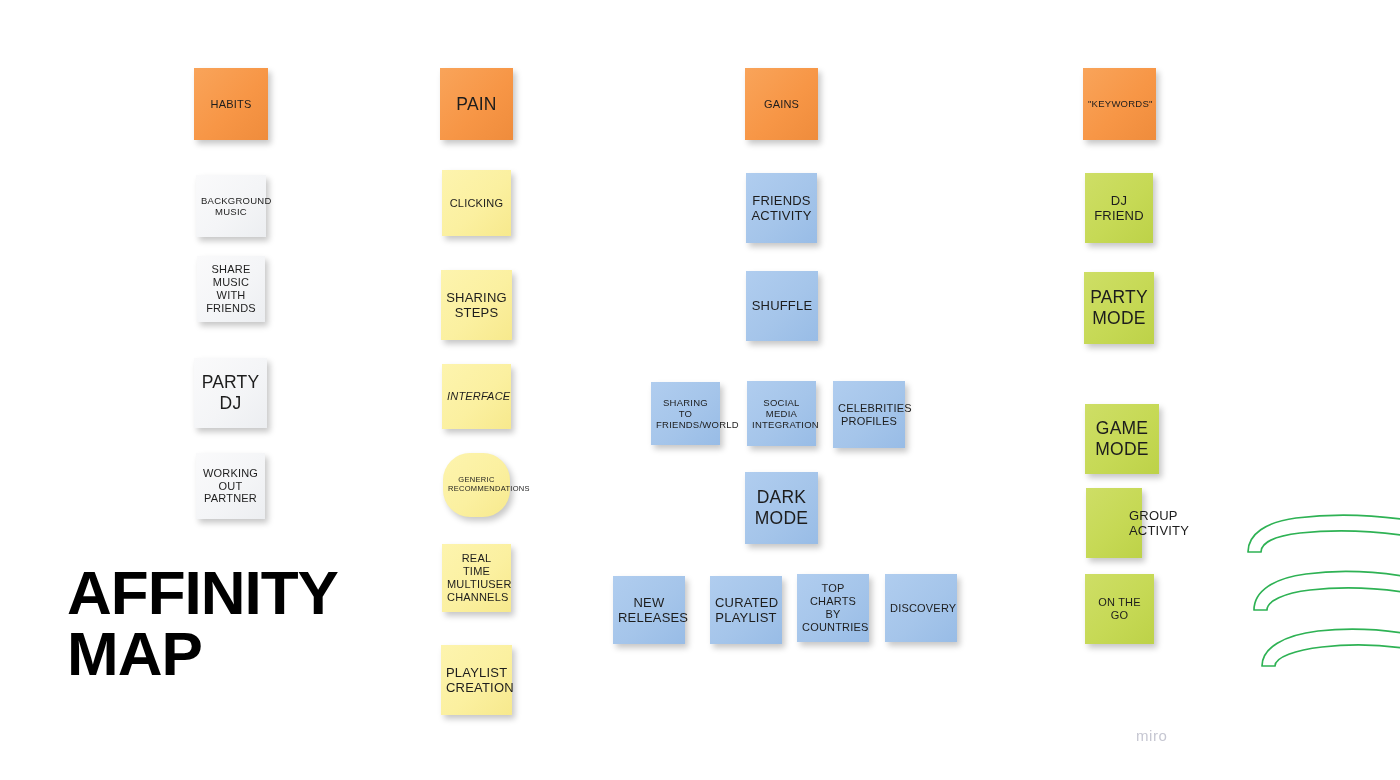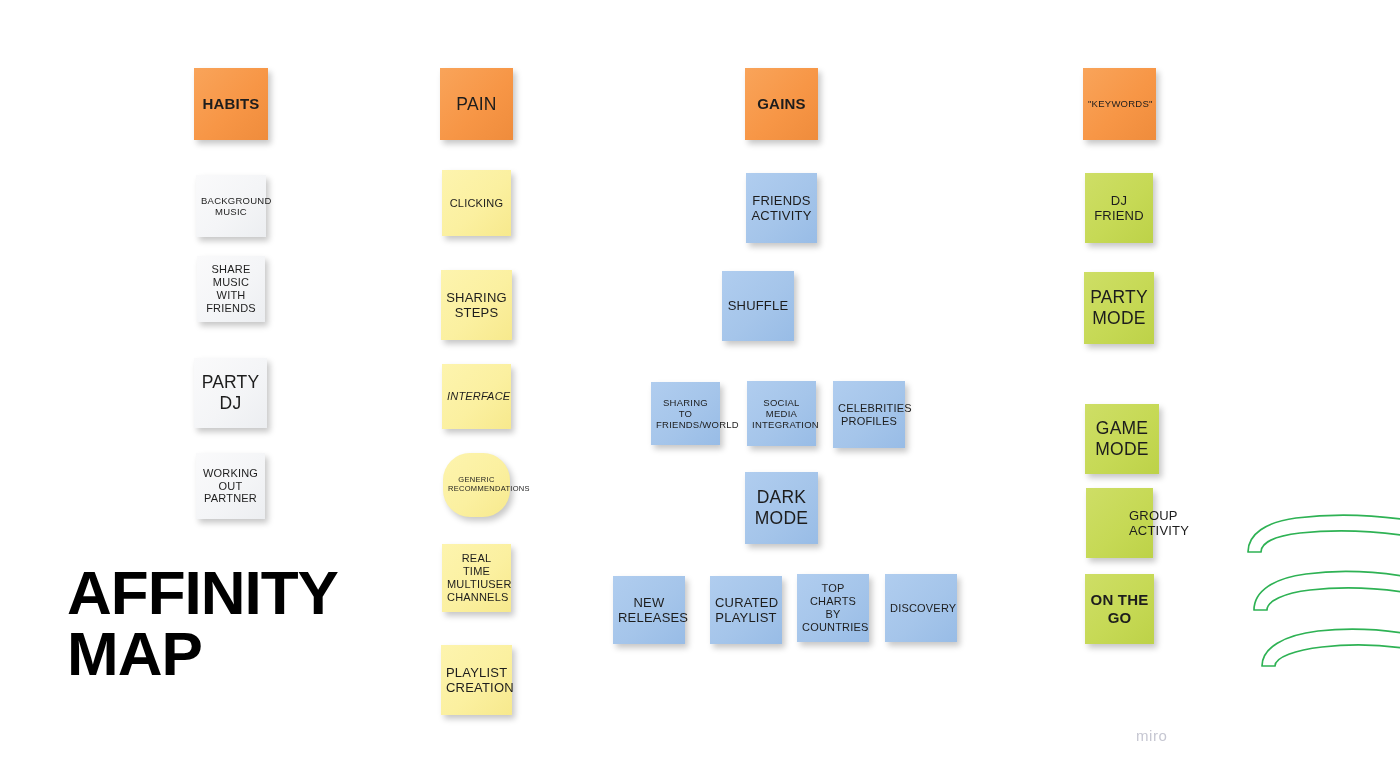--- a/index.html
+++ b/index.html
@@ -40,21 +40,21 @@
   .note.yellow  { background: #fbf0a0; background-image: linear-gradient(135deg,#fdf4ae 0%,#fbf0a0 55%,#f7e98d 100%); }
   .note.blue    { background: #a5c5ea; background-image: linear-gradient(135deg,#b0cdef 0%,#a5c5ea 55%,#98bce6 100%); }
   .note.green   { background: #c6d955; background-image: linear-gradient(135deg,#cede66 0%,#c6d955 55%,#bdd248 100%); }
   .note.white   { background: #f4f5f7; background-image: linear-gradient(135deg,#fafafb 0%,#f4f5f7 55%,#eceef1 100%); }
 
   
   .fs-tiny   { font-size: 7.5px;  letter-spacing: .3px; }
   .fs-xsmall { font-size: 9.5px;  letter-spacing: .25px; }
   .fs-small  { font-size: 11px; }
   .fs-med    { font-size: 13px; }
-  .fs-large  { font-size: 15px; font-weight: bold; }
+  .fs-large  { font-size: 11px; }
   .fs-xl     { font-size: 17.5px; }
 
   
   #map-title {
     position: absolute;
     left: 28px;
     top: 563px;
     width: 420px;
     font-size: 62px;
     font-weight: bold;
@@ -131,21 +131,21 @@
           <span>PLAYLIST<br>CREATION</span>
         </div>
       </div>
       <div>
         <div class="note orange fs-large" style="left: 745px; top: 68px; width: 73px; height: 72px;">
           <span>GAINS</span>
         </div>
         <div class="note blue fs-med" style="left: 746px; top: 173px; width: 71px; height: 70px;">
           <span>FRIENDS<br>ACTIVITY</span>
         </div>
-        <div class="note blue fs-med" style="left: 722px; top: 271px; width: 72px; height: 70px;">
+        <div class="note blue fs-med" style="left: 746px; top: 271px; width: 72px; height: 70px;">
           <span>SHUFFLE</span>
         </div>
         <div class="note blue fs-xsmall" style="left: 651px; top: 382px; width: 69px; height: 63px;">
           <span>SHARING<br>TO<br>FRIENDS/WORLD</span>
         </div>
         <div class="note blue fs-xsmall" style="left: 747px; top: 381px; width: 69px; height: 65px;">
           <span>SOCIAL MEDIA<br>INTEGRATION</span>
         </div>
         <div class="note blue fs-small" style="left: 833px; top: 381px; width: 72px; height: 67px;">
           <span>CELEBRITIES<br>PROFILES</span>
@@ -172,21 +172,21 @@
         </div>
         <div class="note green fs-med" style="left: 1085px; top: 173px; width: 68px; height: 70px;">
           <span>DJ<br>FRIEND</span>
         </div>
         <div class="note green fs-xl" style="left: 1084px; top: 272px; width: 70px; height: 72px;">
           <span>PARTY<br>MODE</span>
         </div>
         <div class="note green fs-xl" style="left: 1085px; top: 404px; width: 74px; height: 70px;">
           <span>GAME<br>MODE</span>
         </div>
-        <div class="note green fs-med" style="left: 1086px; top: 488px; width: 67px; height: 70px; padding-left: 43px;">
+        <div class="note green fs-med" style="left: 1086px; top: 488px; width: 56px; height: 70px; padding-left: 43px;">
           <span>GROUP<br>ACTIVITY</span>
         </div>
         <div class="note green fs-large" style="left: 1085px; top: 574px; width: 69px; height: 70px;">
           <span>ON THE<br>GO</span>
         </div>
       </div>
     </div>
 
   <div id="map-title">AFFINITY
 MAP</div>

